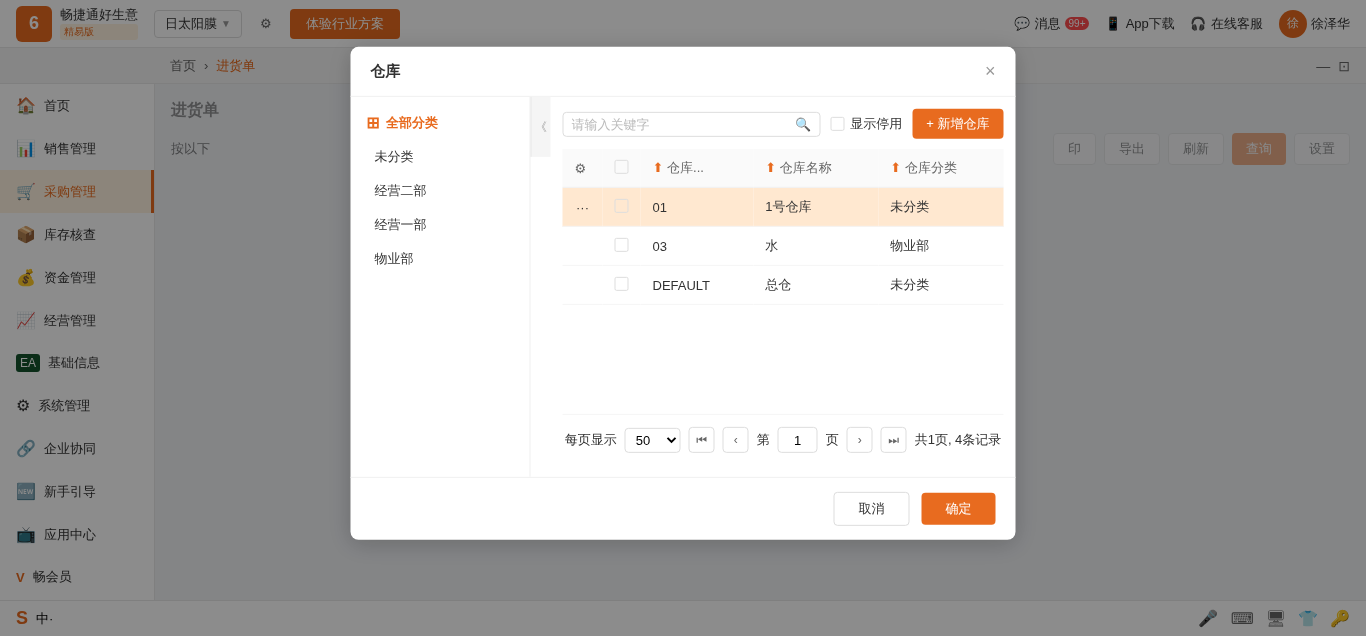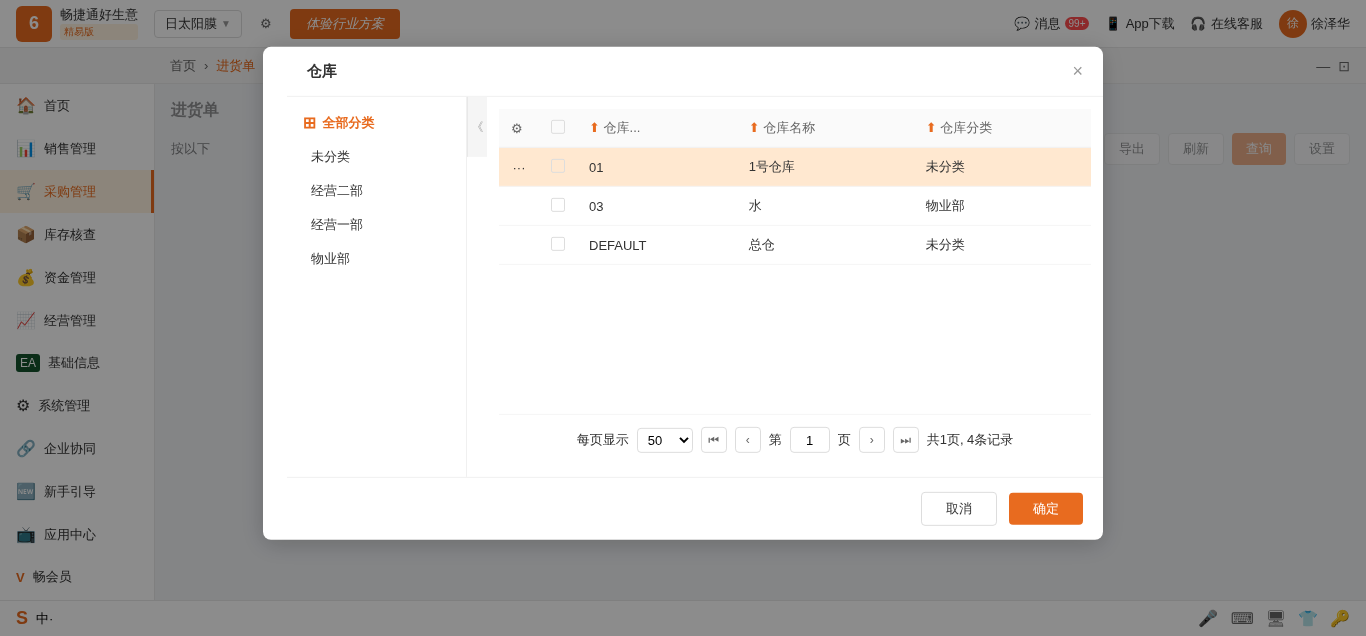--- a/index.html
+++ b/index.html
@@ -39,21 +39,20 @@
     .store-selector .arrow { color: #999; font-size: 10px; }
     .settings-btn {
       width: 32px; height: 32px; margin-left: 8px;
       display: flex; align-items: center; justify-content: center;
       cursor: pointer; color: #666;
     }
     .trial-btn {
       background: #e86b1f; color: #fff; border: none;
       padding: 6px 16px; border-radius: 4px; cursor: pointer; font-size: 13px;
       margin-left: 8px;
-      font-style: italic;
     }
     .header-right {
       margin-left: auto; display: flex; align-items: center; gap: 16px;
     }
     .header-right-item { display: flex; align-items: center; gap: 4px; color: #333; font-size: 13px; cursor: pointer; }
     .badge { background: #ff4d4f; color: #fff; font-size: 10px; padding: 1px 4px; border-radius: 8px; }
     .user-avatar { width: 28px; height: 28px; border-radius: 50%; background: #e86b1f; display: flex; align-items: center; justify-content: center; color: #fff; font-size: 12px; }
 
     
     .sub-header {
@@ -92,23 +91,23 @@
 
     
     .overlay {
       position: fixed; top: 0; left: 0; right: 0; bottom: 0;
       background: rgba(0,0,0,0.45); z-index: 100;
     }
 
     
     .modal {
       position: fixed; top: 50%; left: 50%; transform: translate(-50%, -55%);
-      background: #fff; border-radius: 8px; width: 840px;
+      background: #fff; border-radius: 8px; width: 665px;
       box-shadow: 0 4px 24px rgba(0,0,0,0.2); z-index: 200;
-      display: flex; flex-direction: column; padding-left: 24px;
+      display: flex; flex-direction: column;
     }
     .modal-header {
       display: flex; align-items: center; justify-content: space-between;
       padding: 14px 20px; border-bottom: 1px solid #f0f0f0;
     }
     .modal-title { font-size: 15px; font-weight: bold; color: #333; }
     .modal-close { cursor: pointer; color: #999; font-size: 18px; }
 
     .modal-body { display: flex; min-height: 380px; }
 
@@ -334,20 +333,31 @@
       <div class="cat-item">
         <span>物业部</span>
       </div>
     </div>
 
     <button class="collapse-btn">
       <span>《</span>
     </button>
 
     <div class="table-panel">
+      <div class="table-toolbar">
+        <div class="search-box">
+          <input type="text" placeholder="请输入关键字" style="">
+          <span class="search-icon">🔍</span>
+        </div>
+        <label class="show-disabled">
+          <span class="checkbox-empty"></span>
+          <span>显示停用</span>
+        </label>
+        <button class="btn-add">+ 新增仓库</button>
+      </div>
       <table class="data-table">
         <thead>
           <tr>
             <th style="width:40px;">⚙</th>
             <th style="width:36px;"><span class="checkbox-empty"></span></th>
             <th>
               <span style="color:#e86b1f;">⬆</span>
               <span>仓库...</span>
             </th>
             <th>

